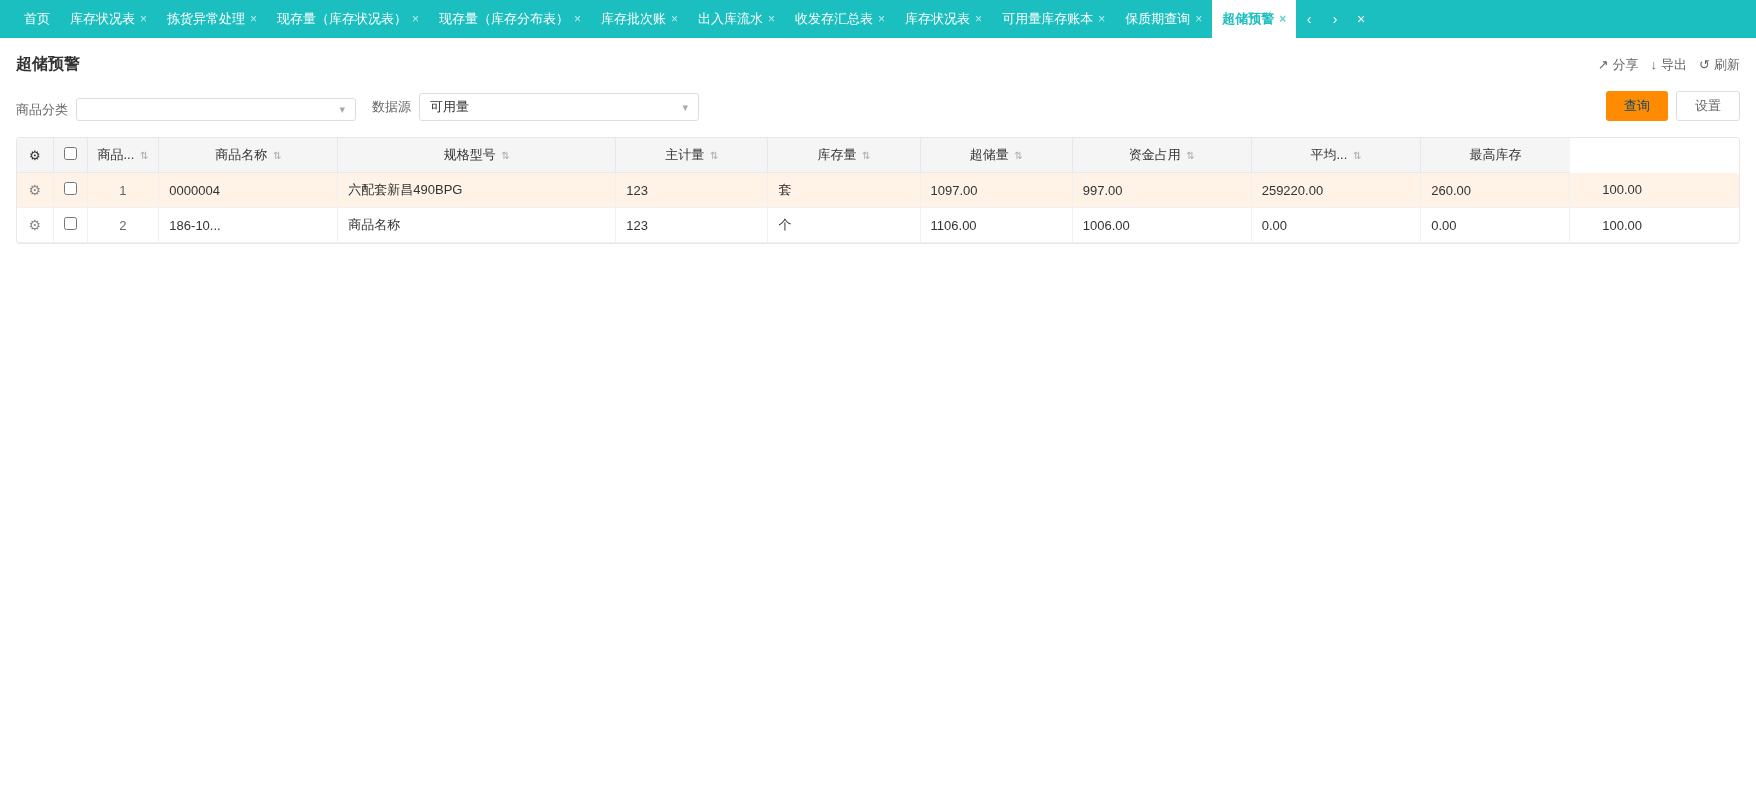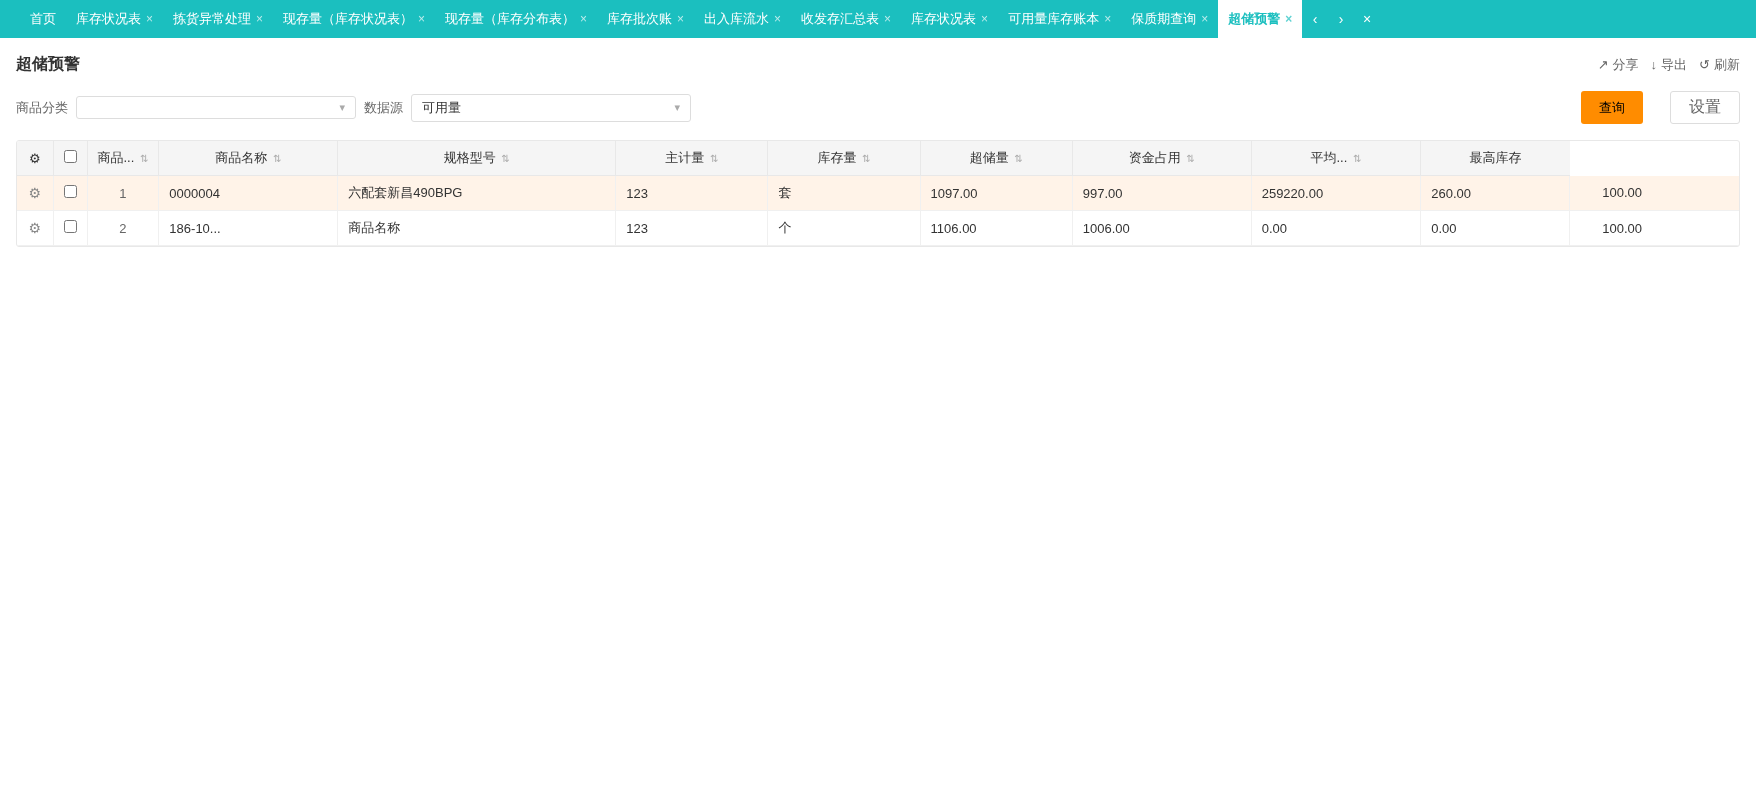--- a/index.html
+++ b/index.html
@@ -4,21 +4,21 @@
   <style>
     * { box-sizing: border-box; margin: 0; padding: 0; }
     body { font-family: "Microsoft YaHei", Arial, sans-serif; font-size: 13px; background: #f5f5f5; color: #333; }
 
     
     .nav-bar {
       display: flex;
       align-items: center;
       background: #1bbfbf;
       height: 38px;
-      padding: 0 20px;
+      padding: 0 14px;
       overflow: hidden;
     }
     .nav-item {
       display: flex;
       align-items: center;
       padding: 0 10px;
       height: 38px;
       color: #fff;
       font-size: 13px;
       cursor: pointer;
@@ -73,22 +73,22 @@
       align-items: center;
       gap: 4px;
       color: #666;
       font-size: 13px;
       cursor: pointer;
     }
 
     
     .filter-row {
       display: flex;
-      align-items: center;
-      gap: 8px;
+      align-items: flex-end;
+      gap: 16px;
       margin-bottom: 16px;
     }
     .filter-item {
       display: flex;
       align-items: center;
       gap: 8px;
     }
     .filter-label {
       font-size: 13px;
       color: #666;
@@ -109,36 +109,35 @@
     }
     .filter-select .chevron { color: #aaa; font-size: 11px; }
 
     .filter-actions {
       margin-left: auto;
       display: flex;
       gap: 8px;
     }
     .btn-query {
       background: #ff8c00;
-      color: #000000;
+      color: #0c4a6e;
       border: none;
       border-radius: 3px;
       padding: 6px 18px;
       font-size: 13px;
       cursor: pointer;
     }
     .btn-settings {
       background: #fff;
       color: #666;
       border: 1px solid #ddd;
       border-radius: 3px;
       padding: 5px 18px;
-      font-size: 16px;
-      cursor: pointer;
-      margin-left: 19px;
+      font-size: 13px;
+      cursor: pointer;
     }
 
     
     .table-container {
       border: 1px solid #e8e8e8;
       border-radius: 3px;
       overflow: auto;
     }
     table {
       width: 100%;

